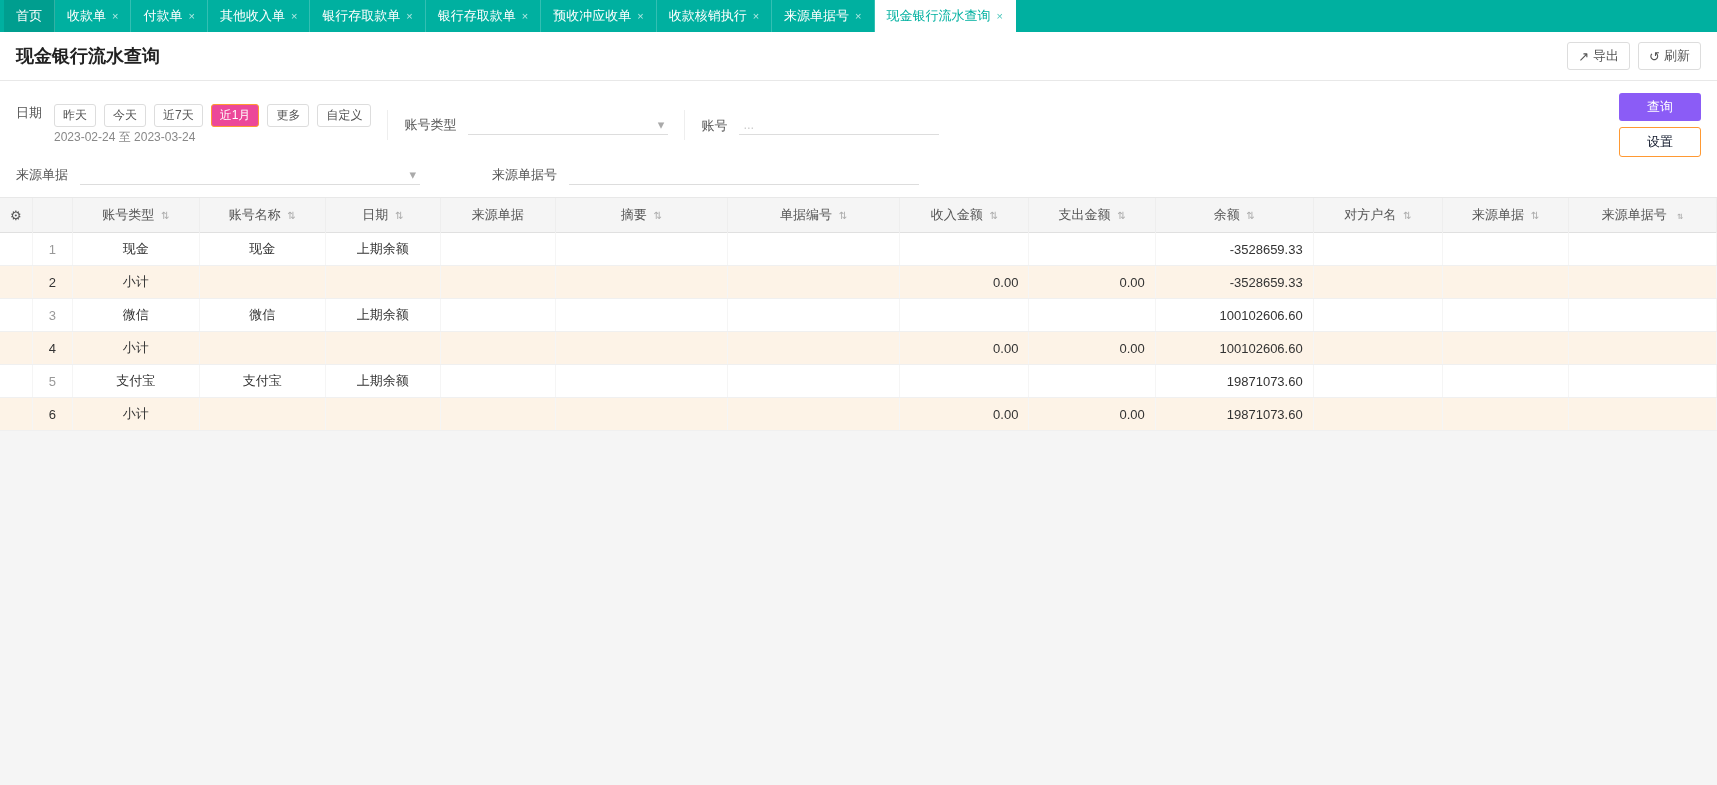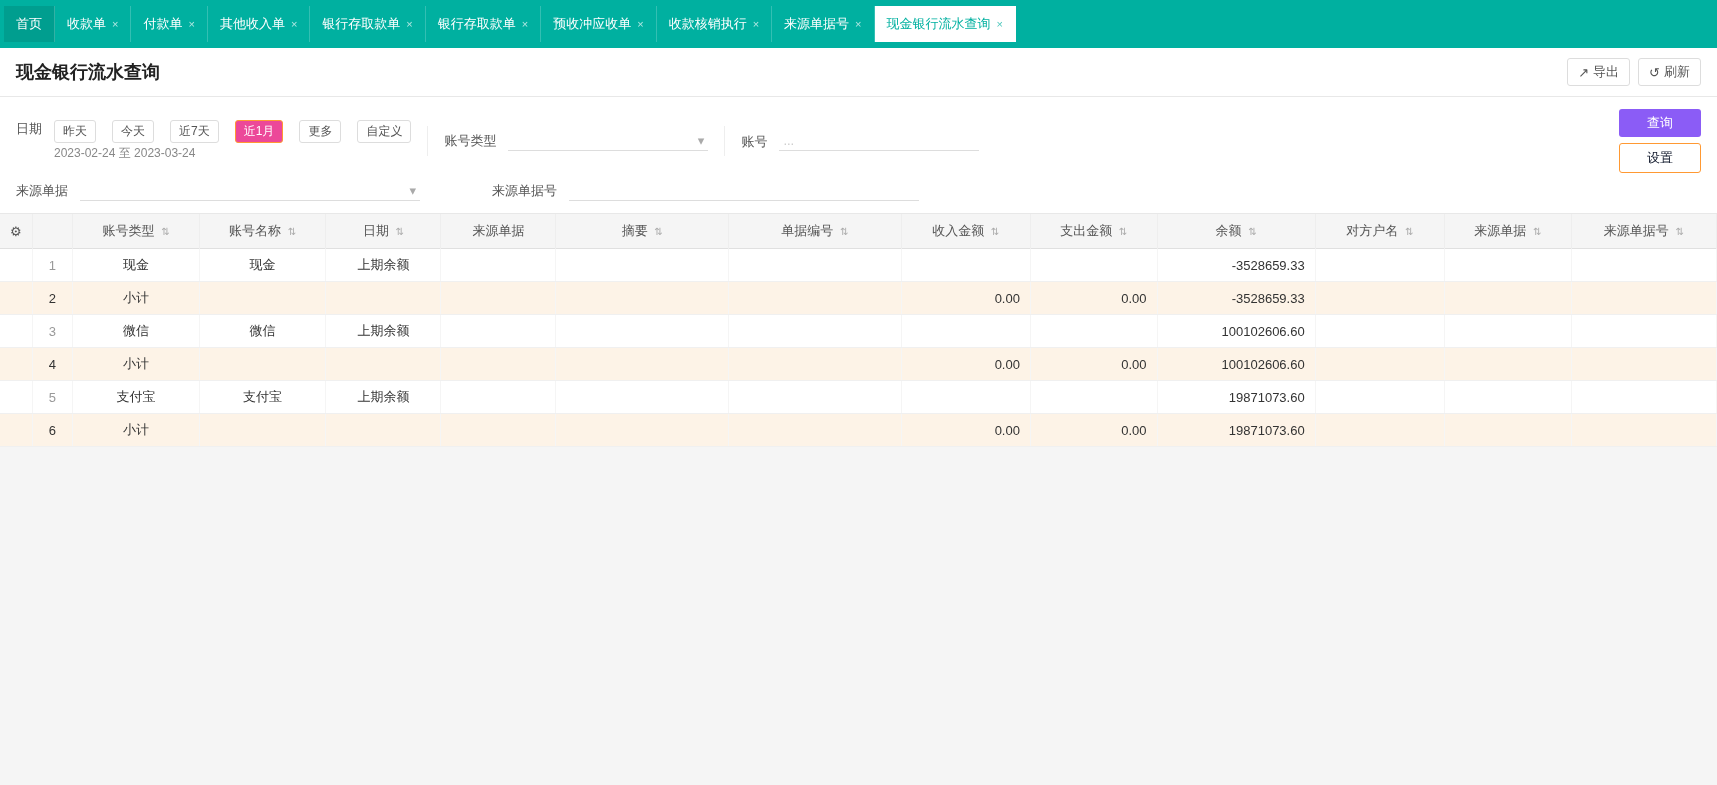--- a/index.html
+++ b/index.html
@@ -3,21 +3,21 @@
   <meta charset="utf-8">
   <style>
     * { box-sizing: border-box; margin: 0; padding: 0; }
     body { font-family: 'Microsoft YaHei', Arial, sans-serif; font-size: 13px; background: #f5f5f5; color: #333; }
 
     
     .top-nav {
       background: #00b0a0;
       display: flex;
       align-items: center;
-      height: 48px;
+      height: 32px;
       padding: 0 4px;
       overflow: hidden;
     }
     .nav-tab {
       display: inline-flex;
       align-items: center;
       padding: 0 12px;
       height: 36px;
       color: #fff;
       font-size: 13px;
@@ -52,21 +52,21 @@
       padding: 12px 16px;
       border-bottom: 1px solid #e8e8e8;
     }
     .filter-row {
       display: flex;
       align-items: center;
       margin-bottom: 8px;
       gap: 16px;
     }
     .filter-label { color: #555; font-size: 13px; white-space: nowrap; margin-right: 4px; }
-    .date-btns { display: flex; gap: 16px; }
+    .date-btns { display: flex; gap: 8px; }
     .date-btn {
       padding: 2px 8px; border-radius: 3px; border: 1px solid #ddd;
       background: #fff; cursor: pointer; font-size: 12px; color: #555;
     }
     .date-btn.active {
       background: #ec4899; color: #fff; border-color: #ff9933;
     }
     .date-range { font-size: 12px; color: #888; margin-top: 2px; }
     .filter-divider { width: 1px; height: 30px; background: #eee; }
     .filter-select {
@@ -126,21 +126,21 @@
     .col-accountname { min-width: 80px; }
     .col-date { min-width: 80px; }
     .col-billtype { min-width: 80px; }
     .col-summary { min-width: 120px; }
     .col-billno { min-width: 120px; }
     .col-income { min-width: 90px; }
     .col-expense { min-width: 80px; }
     .col-balance { min-width: 110px; }
     .col-counterpart { min-width: 90px; }
     .col-srcbill { min-width: 80px; }
-    .col-srcbillno { min-width: 90px; }
+    .col-srcbillno { min-width: 90px; font-family: Liberation Mono, monospace; }
   </style>
 </head>
 <body>
 
 <div class="top-nav">
   <div class="nav-tab home">
     <span>首页</span>
   </div>
   <div class="nav-tab">
     <span>收款单</span>

